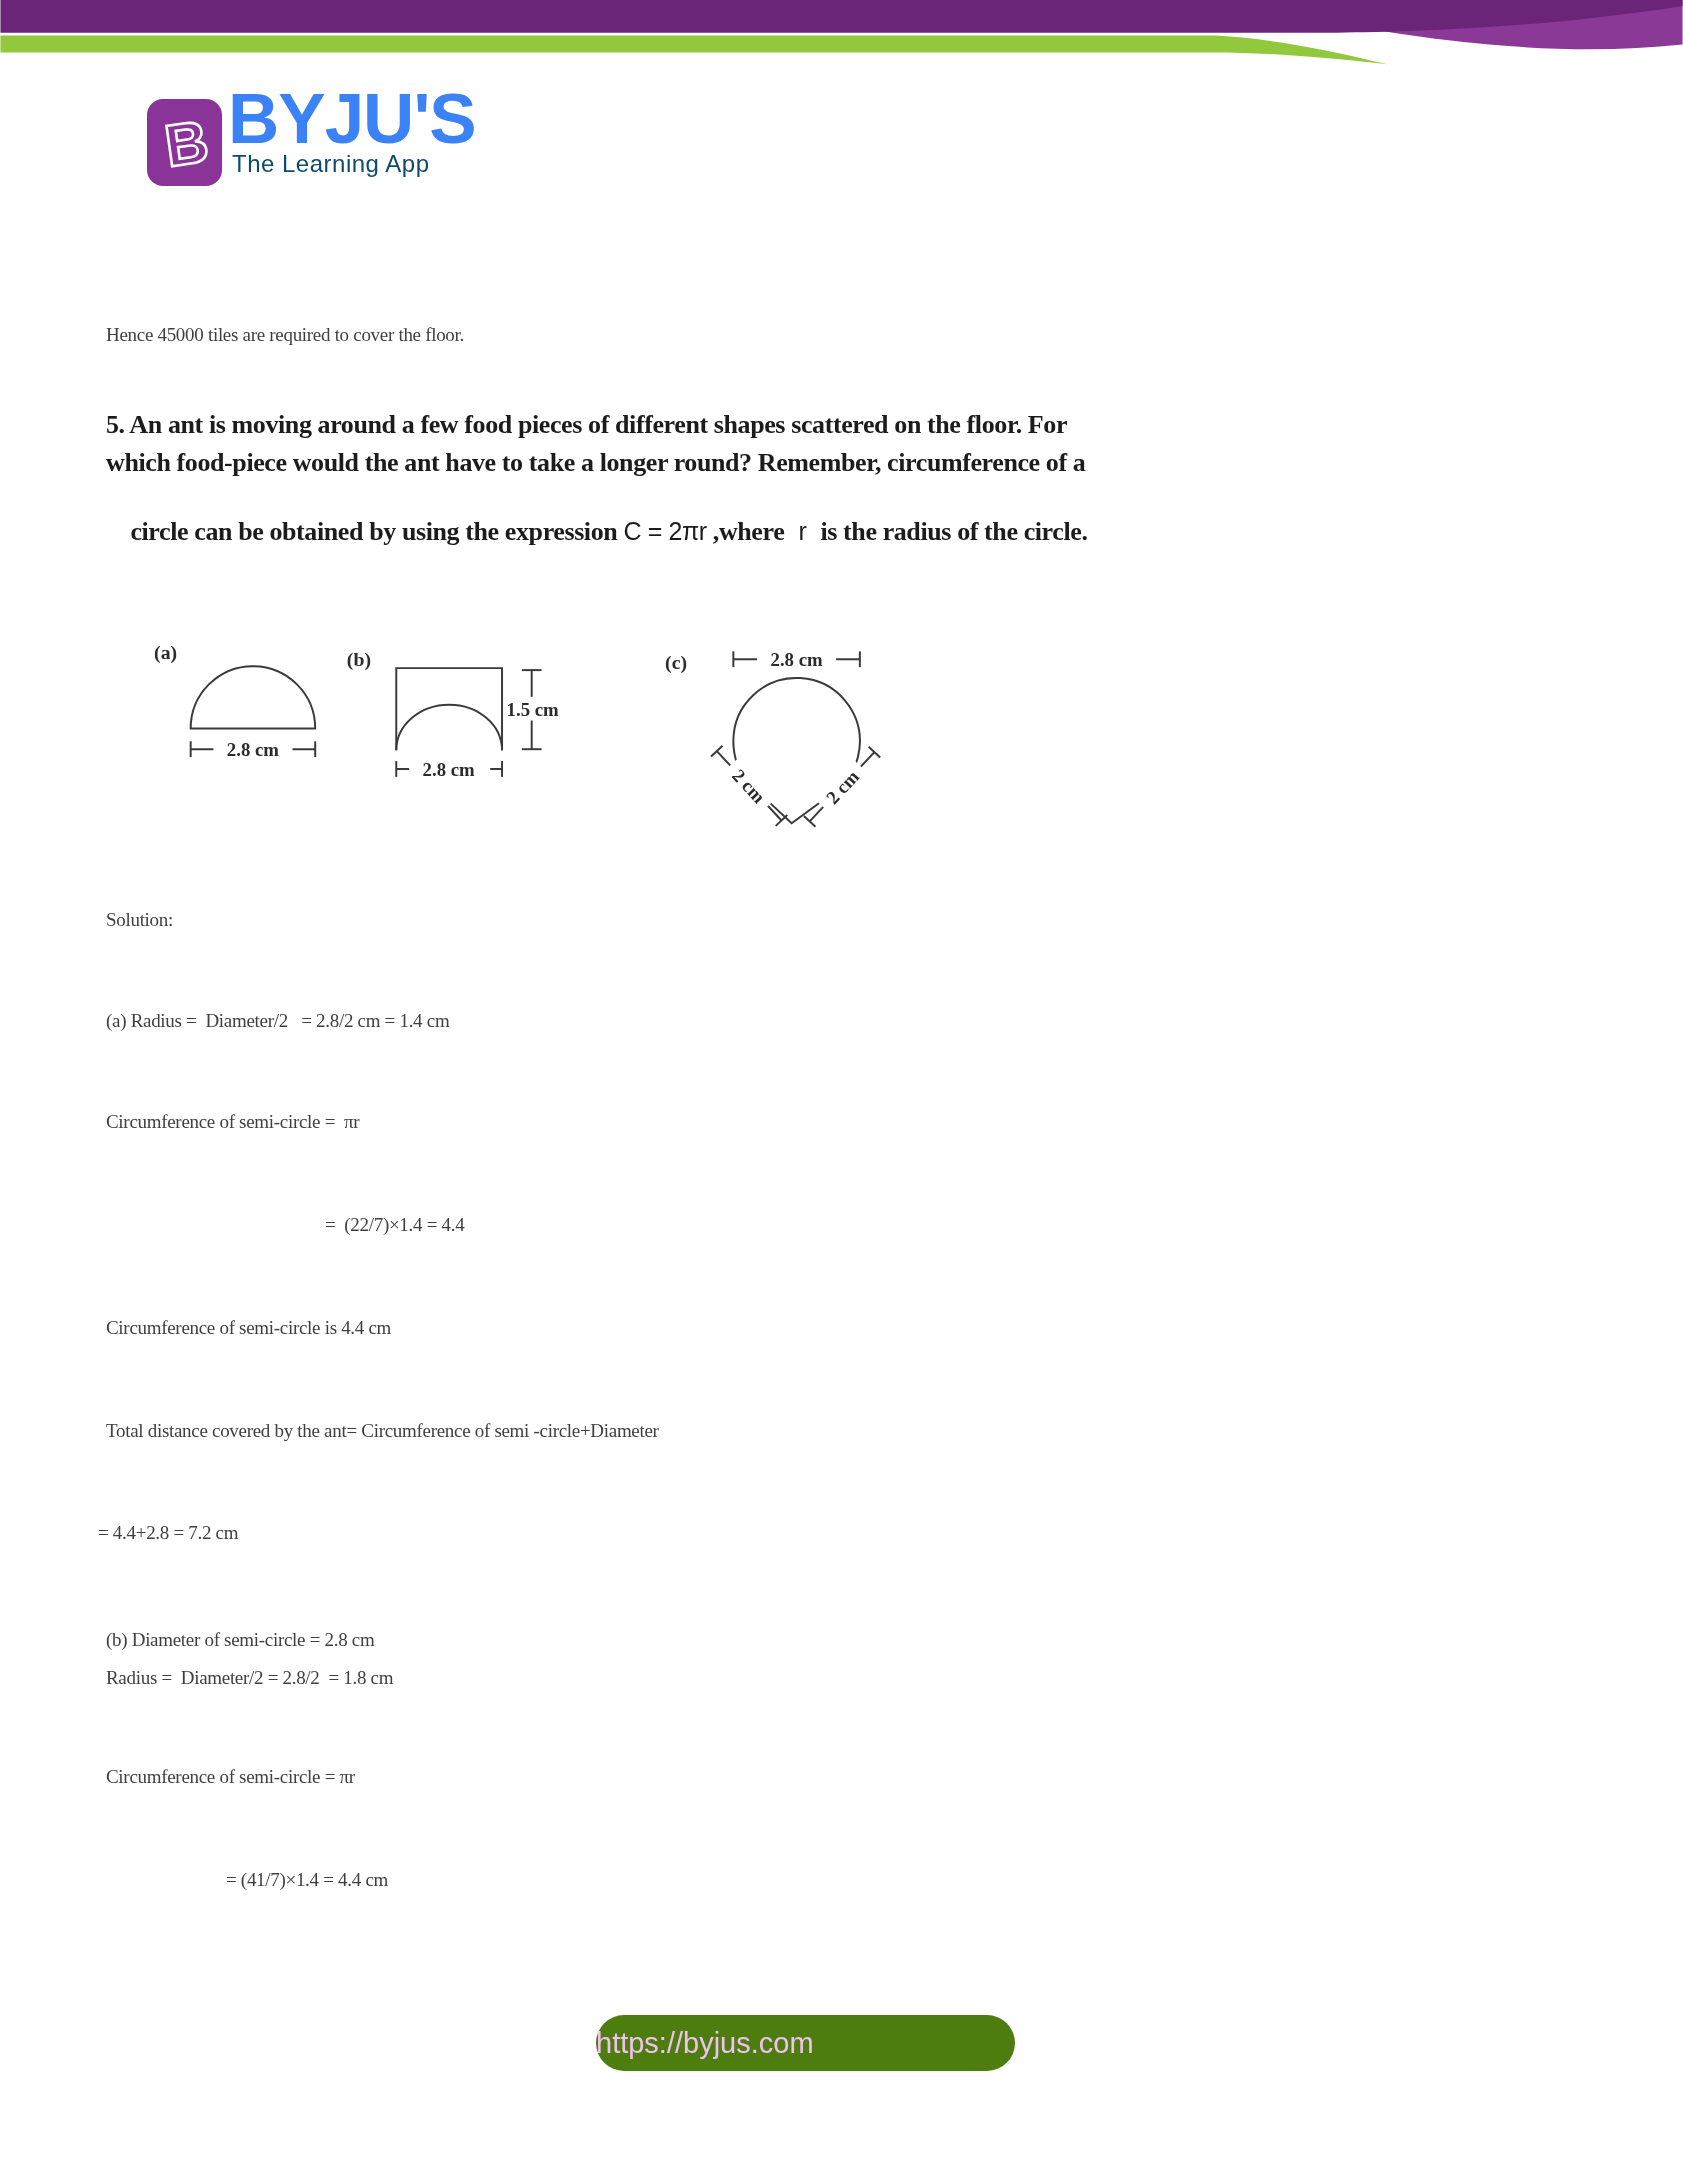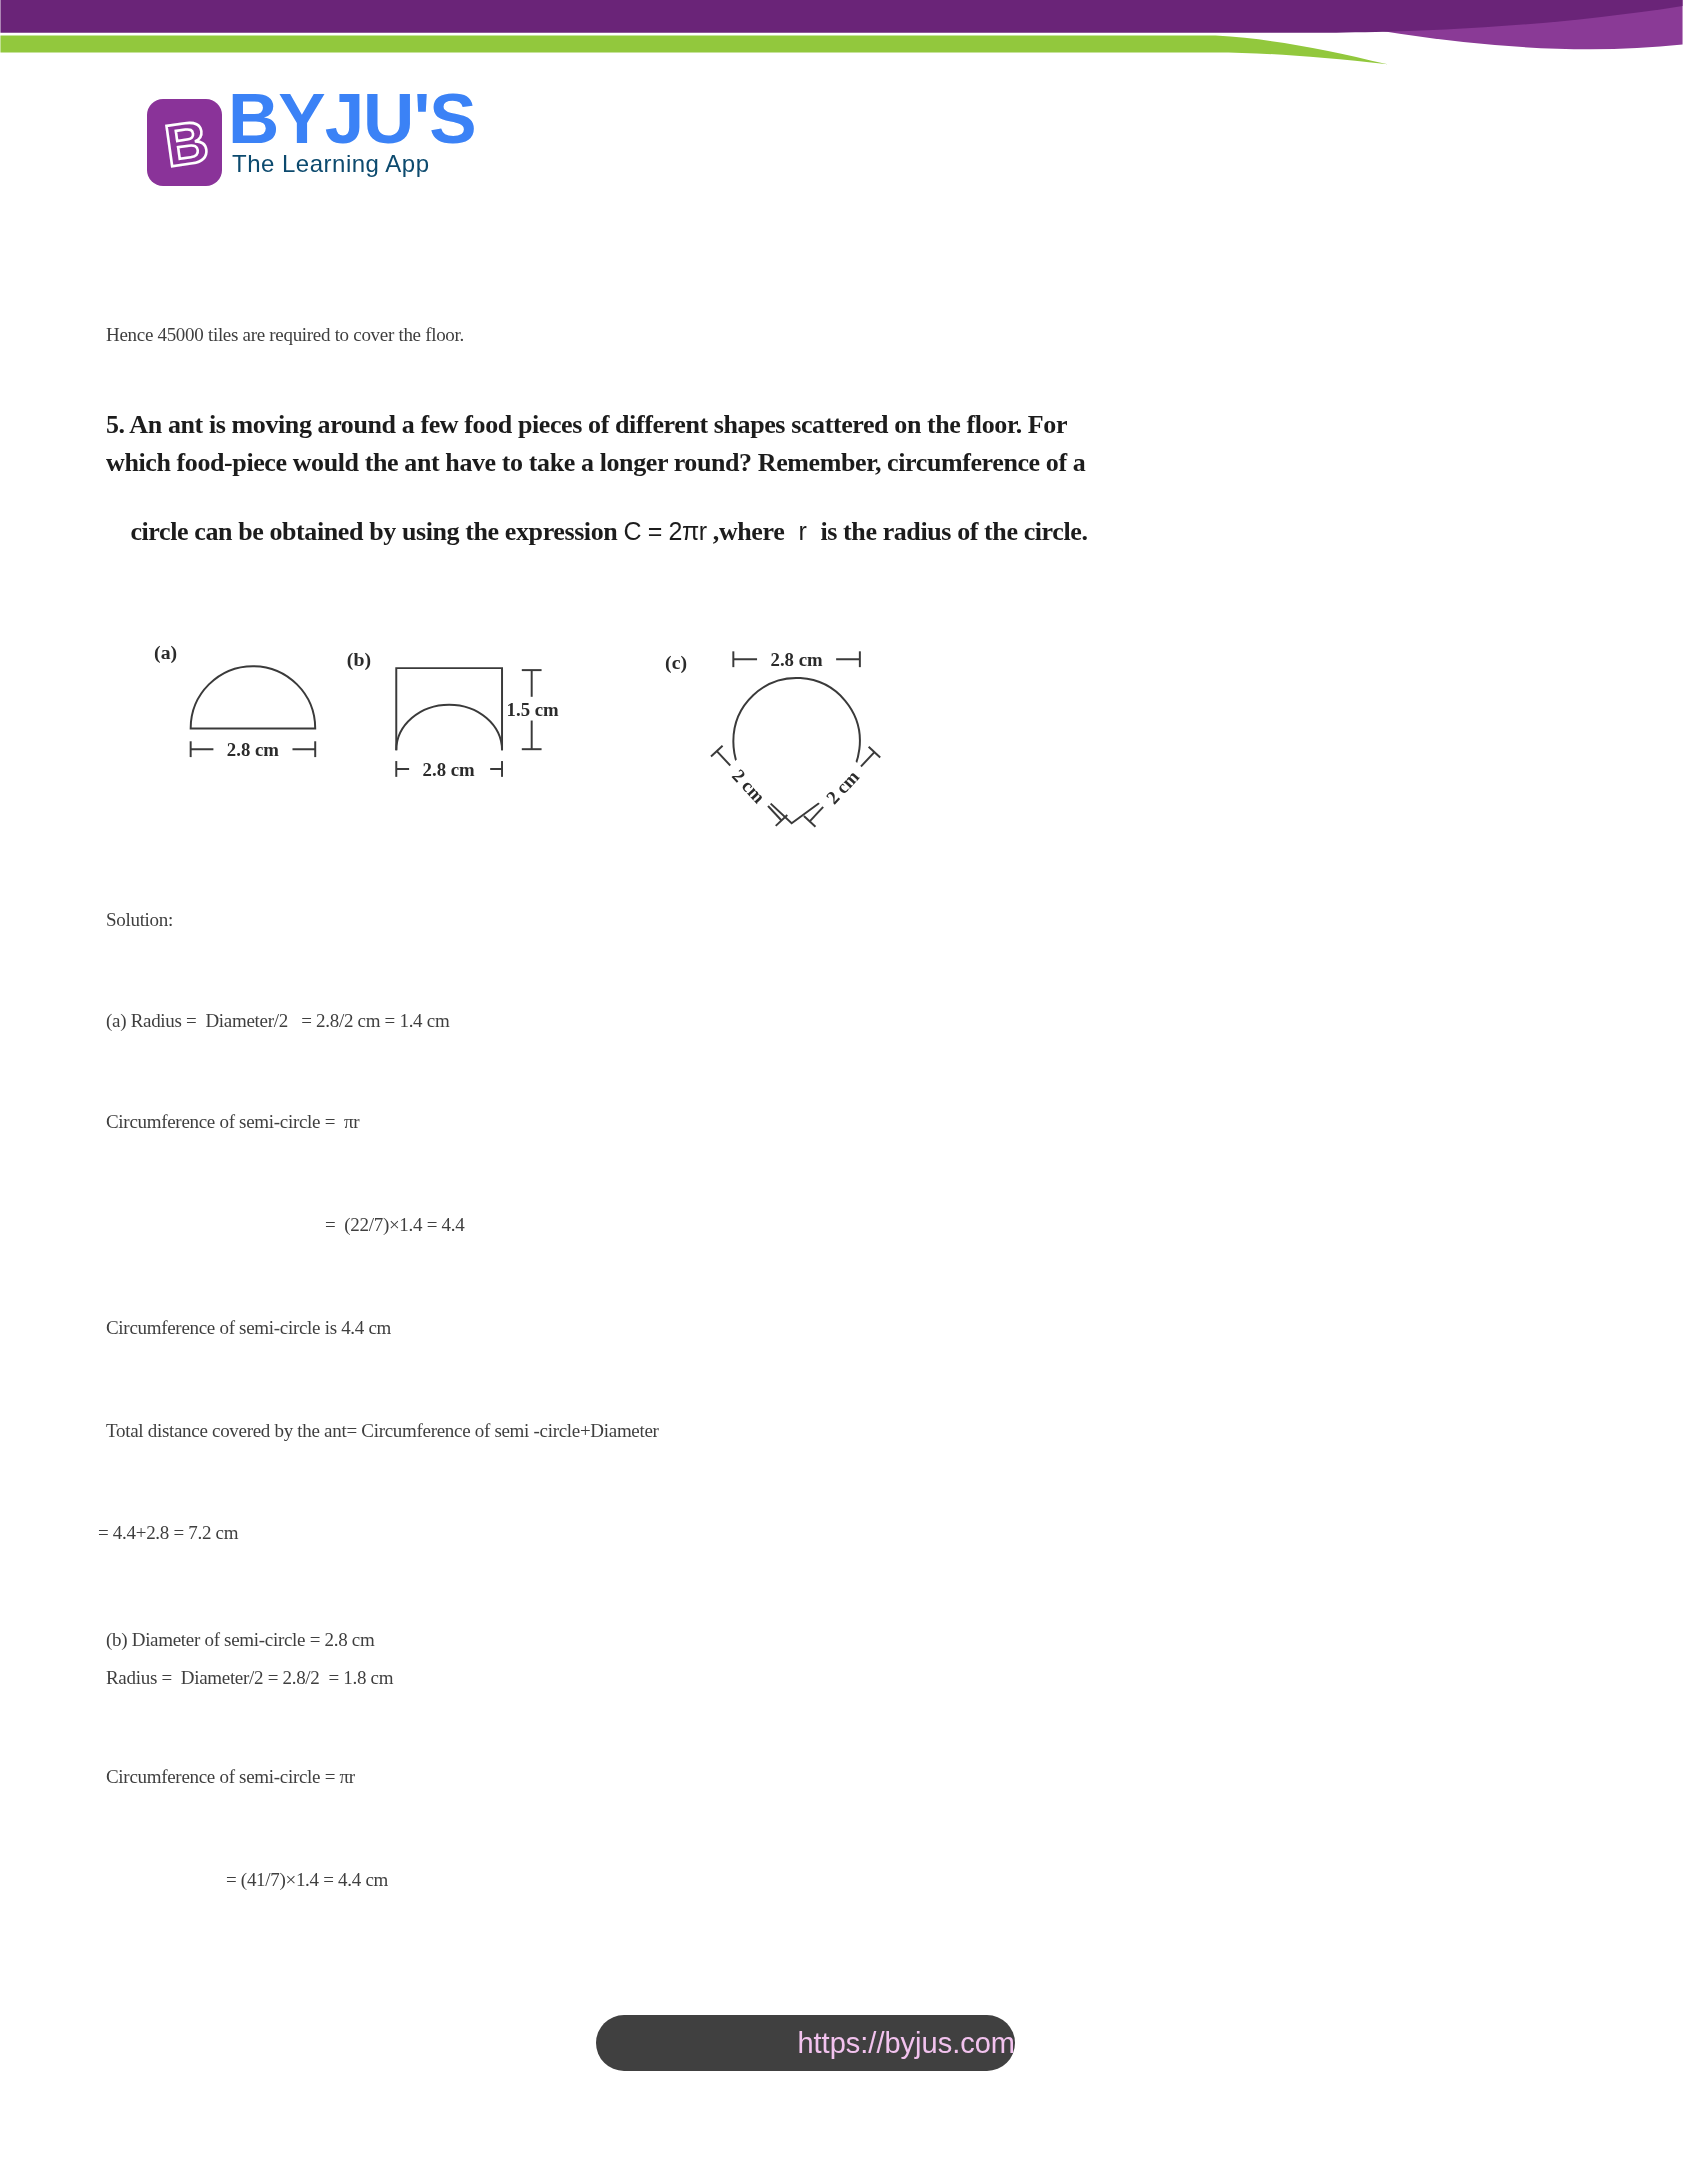--- a/index.html
+++ b/index.html
@@ -42,22 +42,22 @@
   
   .figures-svg{position:absolute;left:99px;top:594px;}
   .fig-label{font-family:"Liberation Serif",serif;font-weight:bold;font-size:20px;fill:#2b2b2b;}
   .dim-label{font-family:"Liberation Serif",serif;font-weight:bold;font-size:19px;fill:#2b2b2b;}
   .fig-stroke{stroke:#3a3a3a;stroke-width:2;fill:none;}
   .dim-stroke{stroke:#3a3a3a;stroke-width:2;fill:none;}
   .label-bg{fill:#ffffff;}
   
   .footer-pill{
     position:absolute;left:596px;top:2015px;width:419px;height:56px;
-    background:#404040;border-radius:29px;display:flex;align-items:center;
-    justify-content:flex-end;text-decoration:none;
+    background:#4d7c0f;border-radius:29px;display:flex;align-items:center;
+    justify-content:flex-start;text-decoration:none;
     font-family:"Liberation Sans",sans-serif;font-size:29px;color:#f2c2ee;
   }
 </style>
 </head>
 <body>
 
 <div class="page">
 
   <svg class="banner" width="1683" height="94" viewBox="0 0 1700 95">
     <path d="M1240 0 H1700 V45 C1560 60 1400 38 1240 0 Z" fill="#8a3a96"></path>

